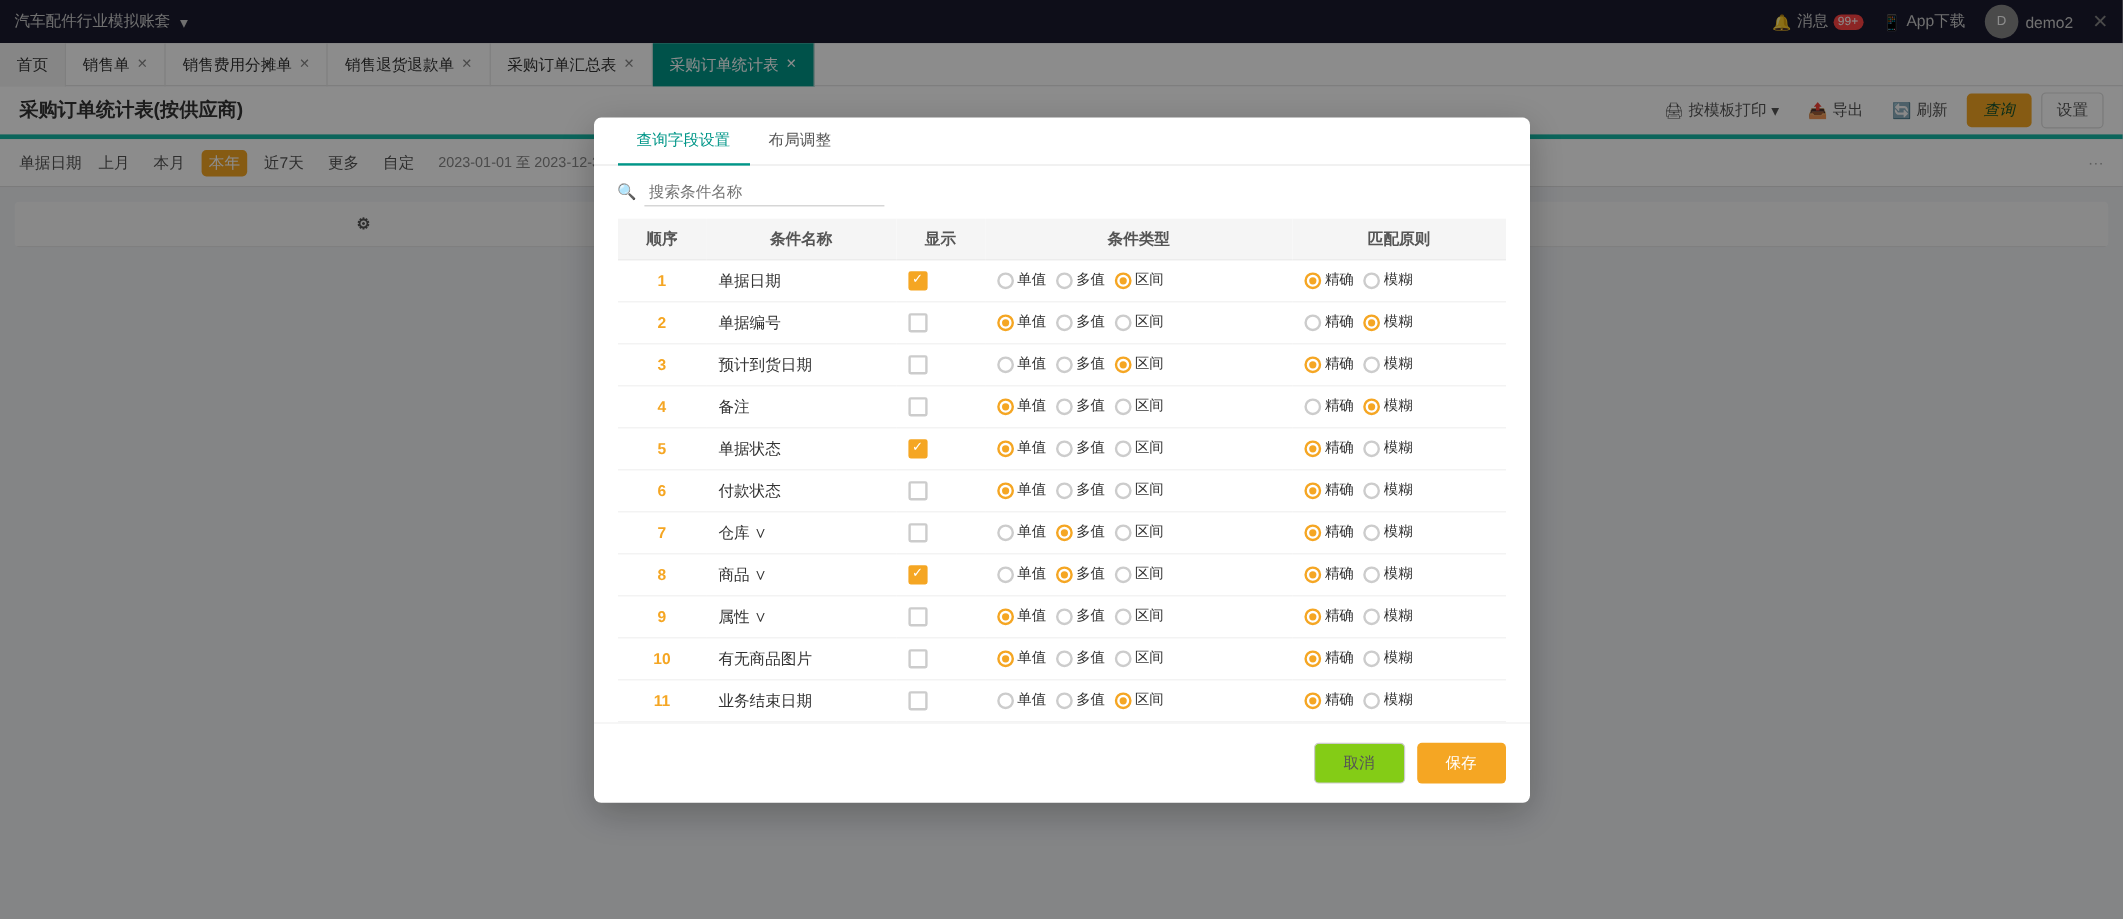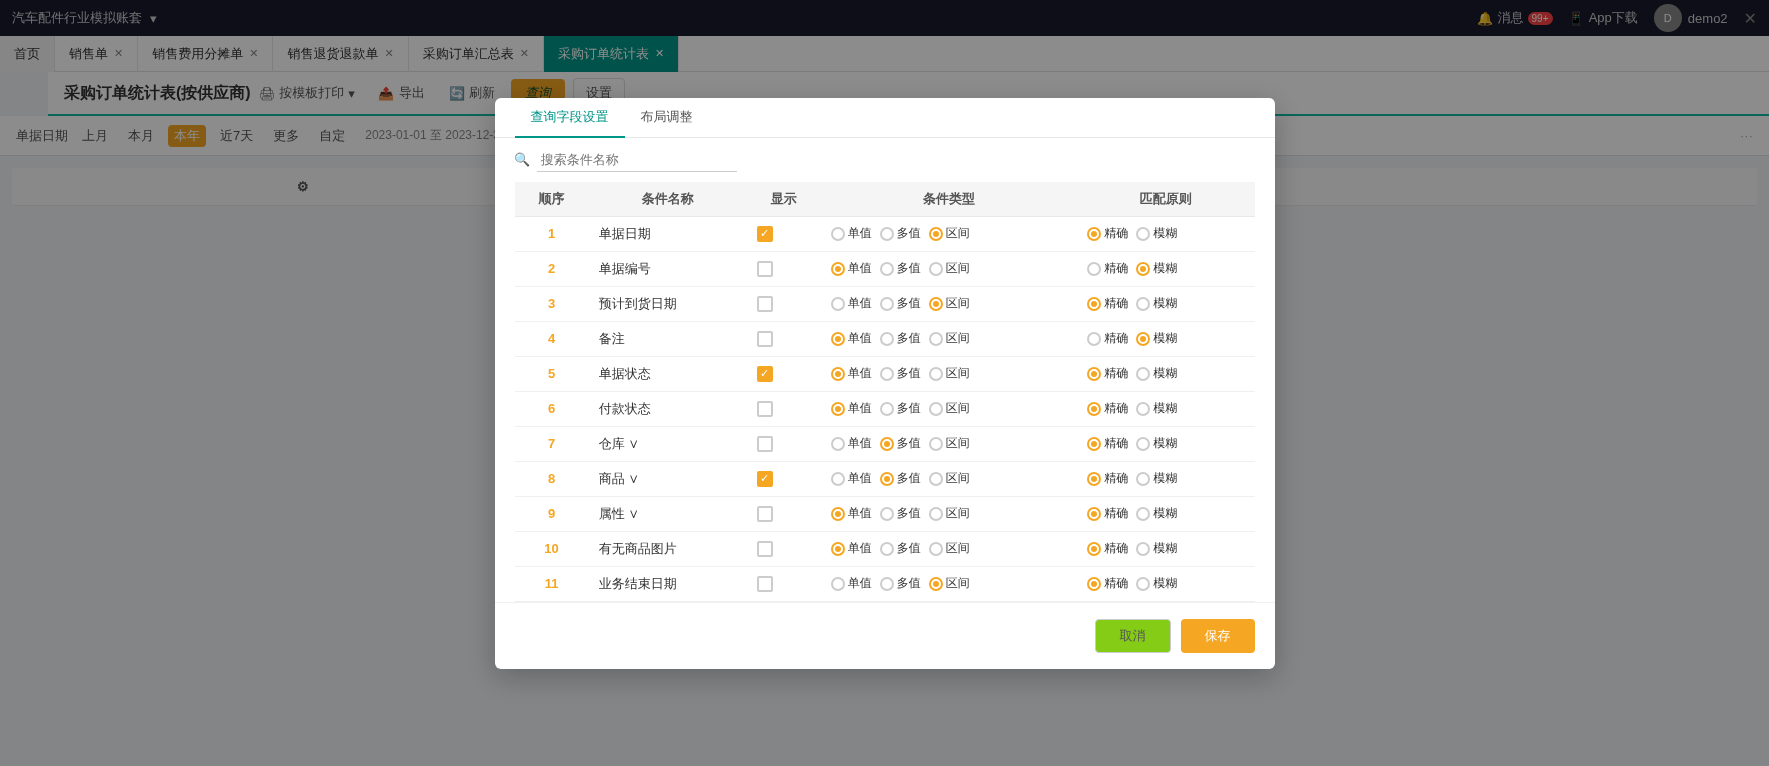--- a/index.html
+++ b/index.html
@@ -46,23 +46,23 @@
     .tab-item .close-x { margin-left: 6px; font-size: 11px; color: #888; }
     .tab-item.active .close-x { color: #fff; }
     .tab-home { background: #f5f5f5; }
 
     
     .page-header {
       height: 44px;
       background: #fff;
       display: flex;
       align-items: center;
+      justify-content: space-between;
       padding: 0 16px;
-      border-bottom: 2px solid #14b8a6;
-      margin-left: 48px;
+      border-bottom: 4px solid #14b8a6;
     }
     .page-title { font-size: 16px; font-weight: bold; color: #333; }
     .header-actions { display: flex; align-items: center; gap: 8px; }
     .btn-print, .btn-export, .btn-refresh {
       display: flex; align-items: center; gap: 4px;
       background: none; border: none; cursor: pointer; color: #555; font-size: 13px; padding: 4px 8px;
     }
     .btn-orange { background: #f5a623; color: #14532d; border: none; border-radius: 4px; padding: 5px 14px; cursor: pointer; font-size: 13px; font-style: italic; }
 
     

